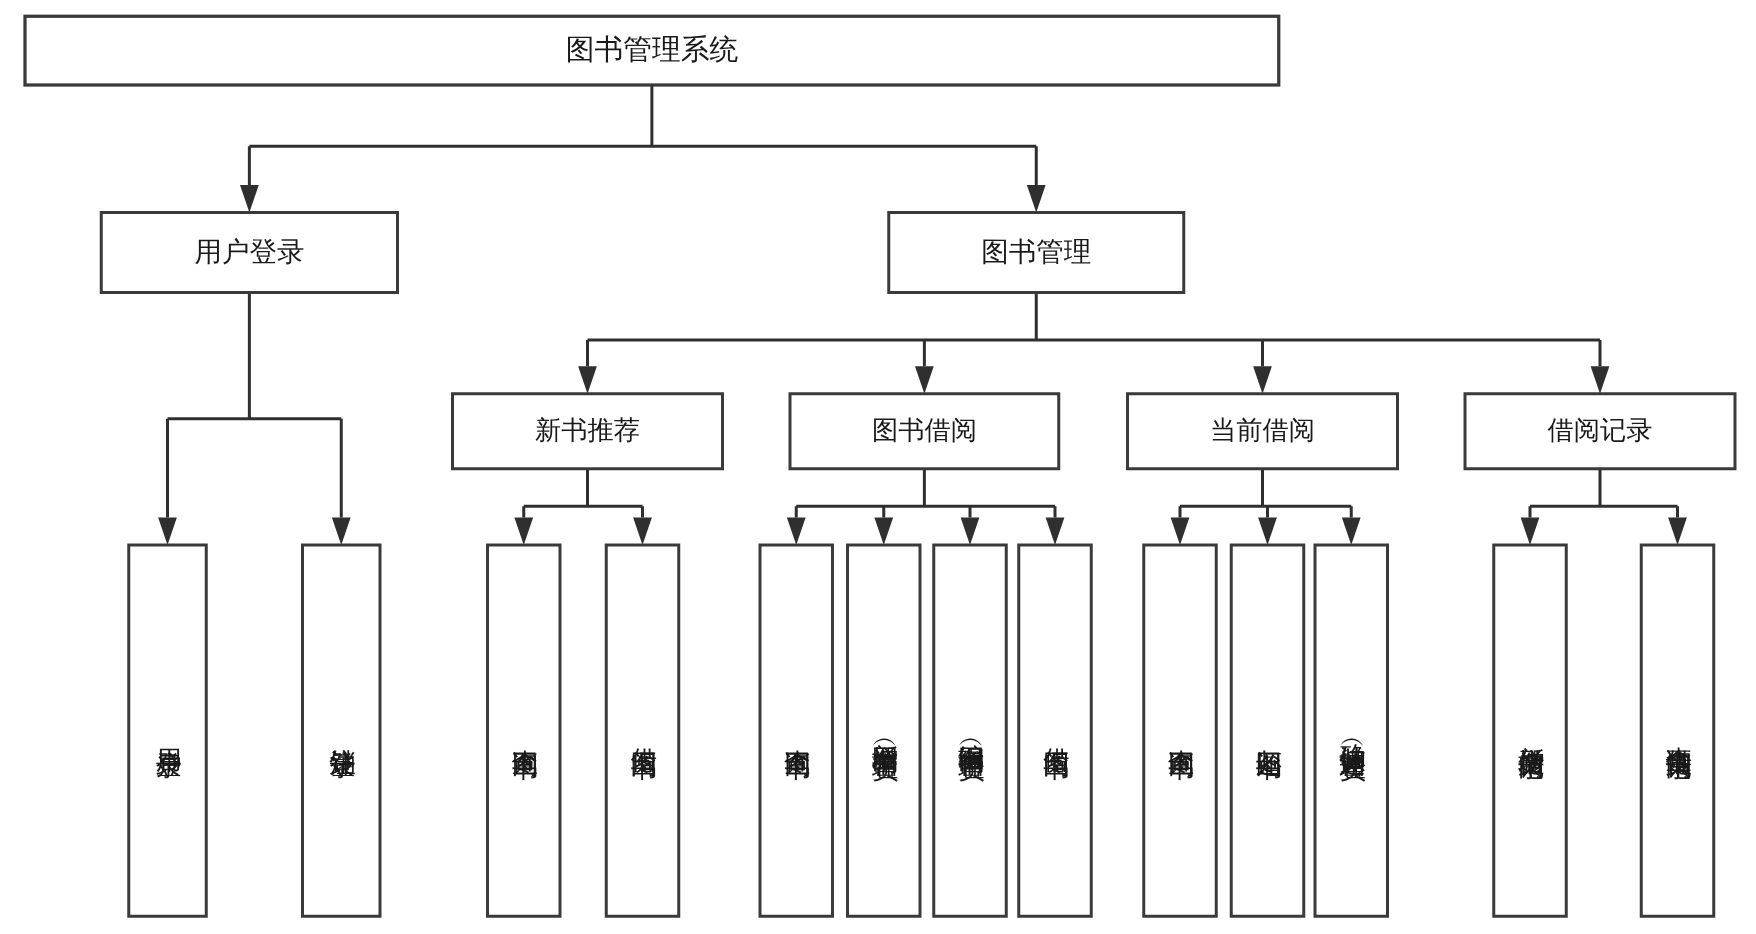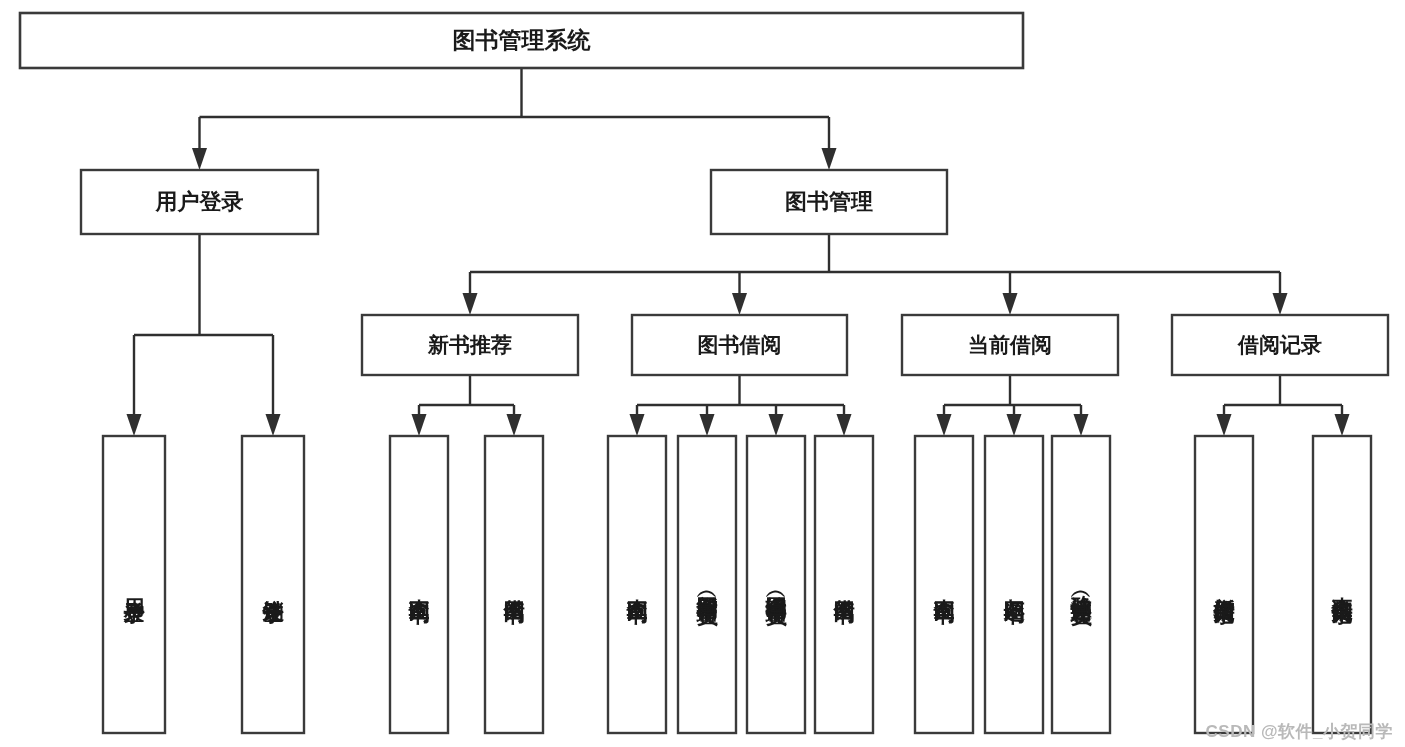--- a/index.html
+++ b/index.html
@@ -10,21 +10,20 @@
   }
   body {
     font-family: "Liberation Sans", "DejaVu Sans", sans-serif;
   }
   #diagram-root {
     position: relative;
     width: 1405px;
     height: 747px;
     background: #ffffff;
     overflow: hidden;
-    font-weight: bold;
   }
   svg.diagram-canvas {
     position: absolute;
     top: 0;
     left: 0;
     width: 1405px;
     height: 747px;
     display: block;
   }
   .node-box {
@@ -198,14 +197,13 @@
       <div class="leaf-label-wrap" style="left: 678px; top: 436px; width: 58px; height: 297px;">新增图书（管理员）</div>
       <div class="leaf-label-wrap" style="left: 747px; top: 436px; width: 58px; height: 297px;">编辑图书（管理员）</div>
       <div class="leaf-label-wrap" style="left: 815px; top: 436px; width: 58px; height: 297px;">借阅图书</div>
       <div class="leaf-label-wrap" style="left: 915px; top: 436px; width: 58px; height: 297px;">查询图书</div>
       <div class="leaf-label-wrap" style="left: 985px; top: 436px; width: 58px; height: 297px;">归还图书</div>
       <div class="leaf-label-wrap" style="left: 1052px; top: 436px; width: 58px; height: 297px;">确认归还（管理员）</div>
       <div class="leaf-label-wrap" style="left: 1195px; top: 436px; width: 58px; height: 297px;">新增借阅记录</div>
       <div class="leaf-label-wrap" style="left: 1313px; top: 436px; width: 58px; height: 297px;">查询借阅记录</div>
     </div>
 
-  <div class="watermark">CSDN @软件_小贺同学</div>
 </div>
 
 </body></html>

